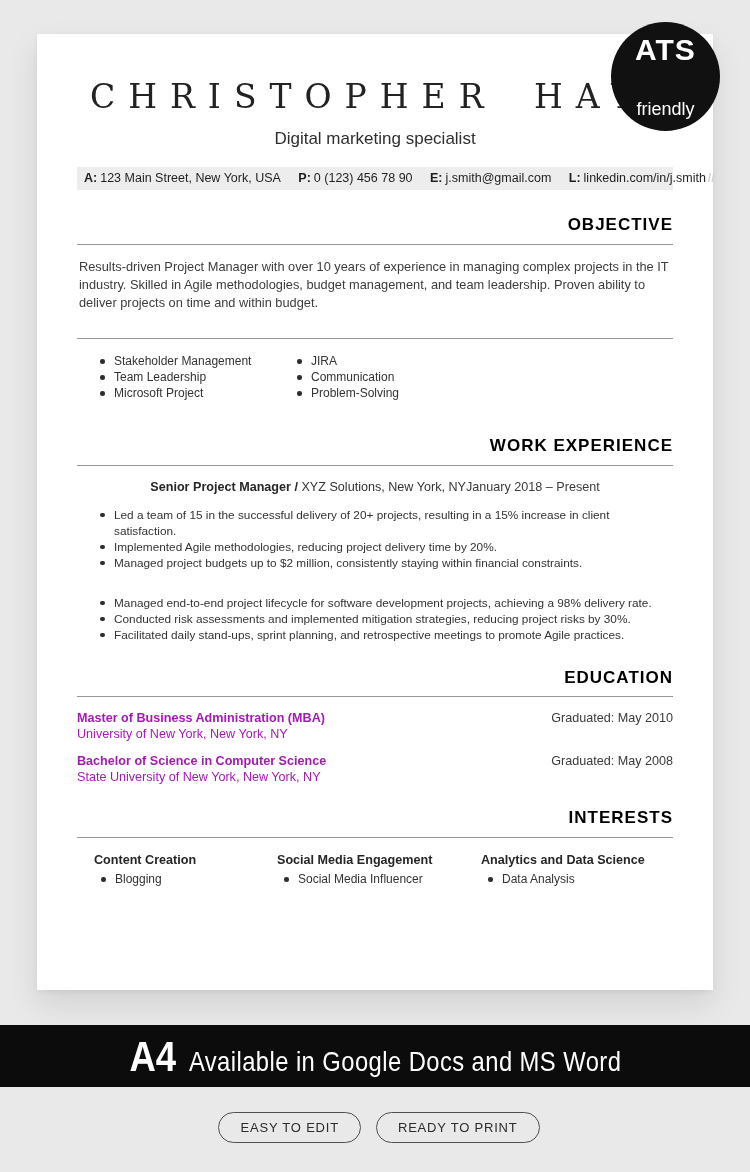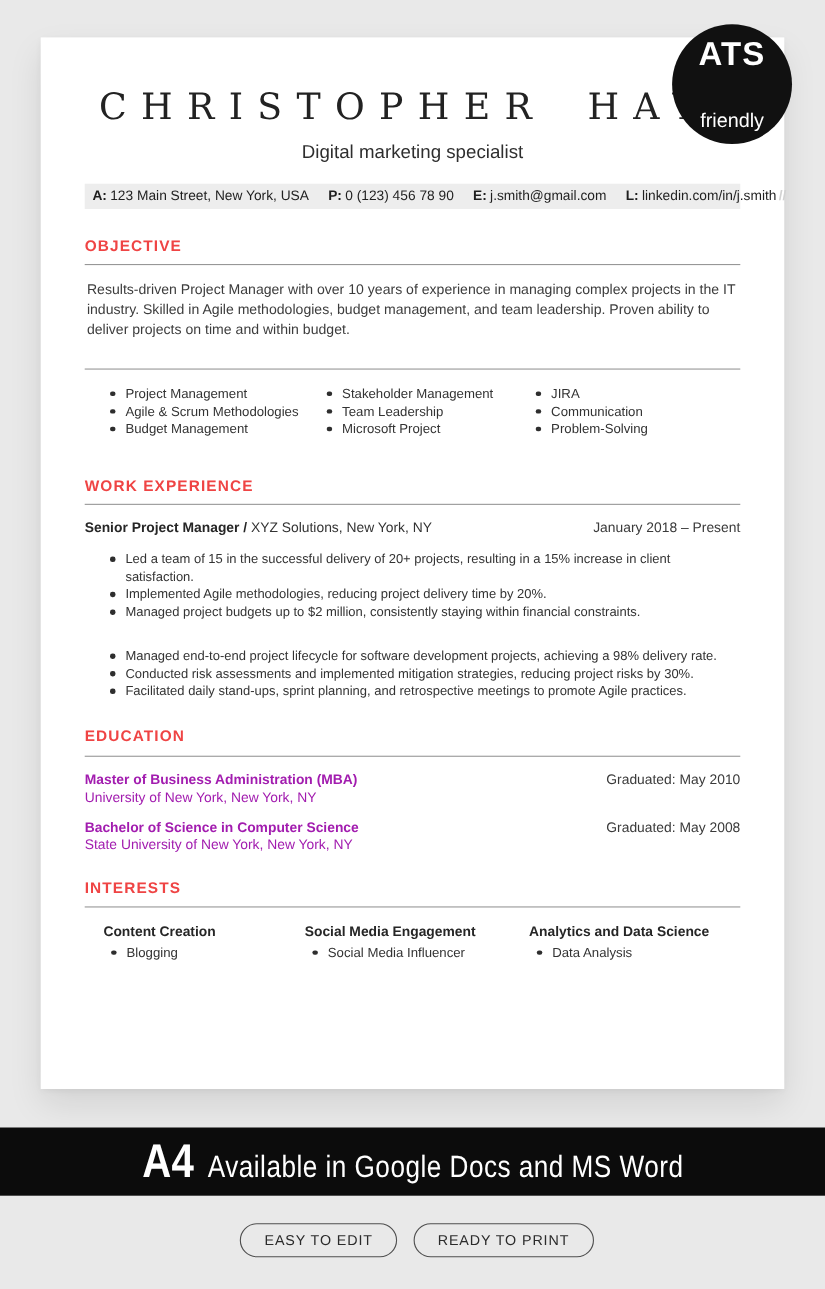--- a/index.html
+++ b/index.html
@@ -31,21 +31,21 @@
     text-align:center;font-size:12.5px;color:#1f1f1f;
     padding:3px 0 4px 0;line-height:1.3;white-space:nowrap;
     position:relative;
   }
   .contact .item{margin:0 7px;}
   .contact .lbl{font-weight:700;margin-right:3px;}
   .contact .decor{color:#d2d2d2;font-weight:700;margin-left:2px;}
   
   .section{margin:0;}
   .sec-head{
-    text-align:left;font-size:14px;font-weight:700;color:#ef4444;
+    text-align:right;font-size:17px;font-weight:700;color:#000000;
     letter-spacing:1px;line-height:1.1;
   }
   .rule{border:none;border-top:1px solid #979797;margin:9px 0 0 0;height:0;}
   .mt-26{margin-top:26px;}
   .mt-36{margin-top:36px;}
   .mt-24{margin-top:24px;}
   .objective-text{
     margin:13px 2px 0 2px;font-size:12.8px;line-height:1.42;color:#3c3c3c;
   }
   
@@ -57,21 +57,21 @@
     position:relative;padding-left:21px;font-size:12px;color:#333;
     line-height:16px;
   }
   ul.blist li::before{
     content:"";position:absolute;left:7px;top:6px;width:4.5px;height:4.5px;
     border-radius:50%;background:#2e2e2e;
   }
   .skills-grid ul.blist{padding-left:16px;}
   
   .job-head{
-    display:flex;justify-content:space-between;align-items:baseline;
+    display:flex;justify-content:center;align-items:baseline;
     font-size:12.6px;color:#333;margin-top:14px;
   }
   .job-title{font-weight:700;color:#262626;}
   .job-dates{font-size:12.6px;color:#3a3a3a;white-space:nowrap;}
   .job ul.blist{margin-top:13px;padding-left:16px;}
   .job ul.blist li{font-size:11.8px;line-height:16px;}
   .job2{margin-top:24px;}
   
   .edu-row{
     display:flex;justify-content:space-between;align-items:flex-start;
@@ -140,25 +140,20 @@
   <div class="section mt-26">
     <div class="sec-head">OBJECTIVE</div>
     <hr class="rule">
     <p class="objective-text">Results-driven Project Manager with over 10 years of experience in managing complex projects in the IT industry. Skilled in Agile methodologies, budget management, and team leadership. Proven ability to deliver projects on time and within budget.</p>
   </div>
 
   <div class="section mt-26">
     <hr class="rule">
     <div class="skills-grid">
       <ul class="blist">
-        <li>Project Management</li>
-        <li>Agile &amp; Scrum Methodologies</li>
-        <li>Budget Management</li>
-      </ul>
-      <ul class="blist">
         <li>Stakeholder Management</li>
         <li>Team Leadership</li>
         <li>Microsoft Project</li>
       </ul>
       <ul class="blist">
         <li>JIRA</li>
         <li>Communication</li>
         <li>Problem-Solving</li>
       </ul>
     </div>

